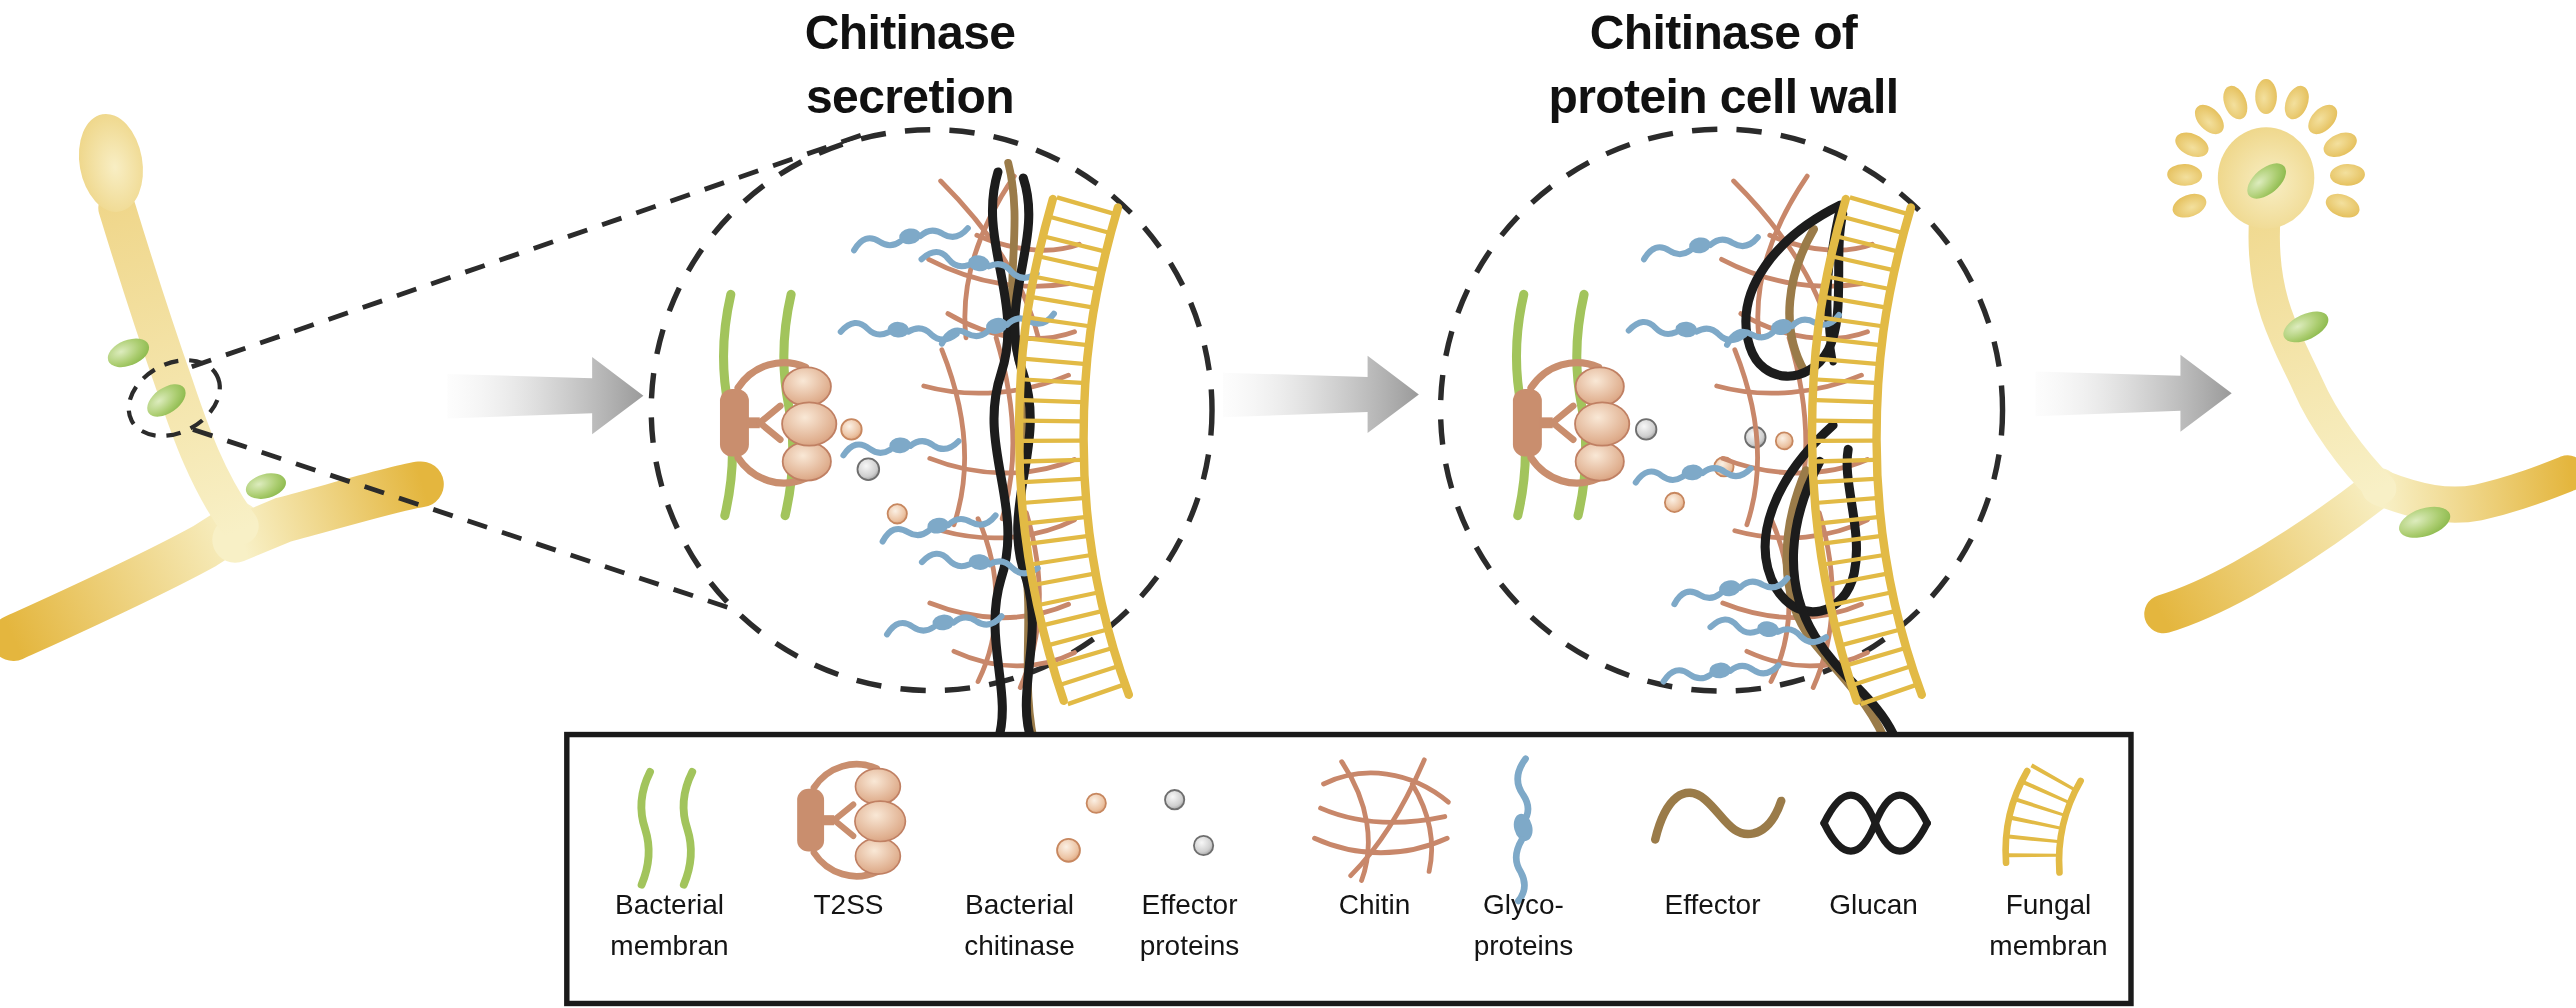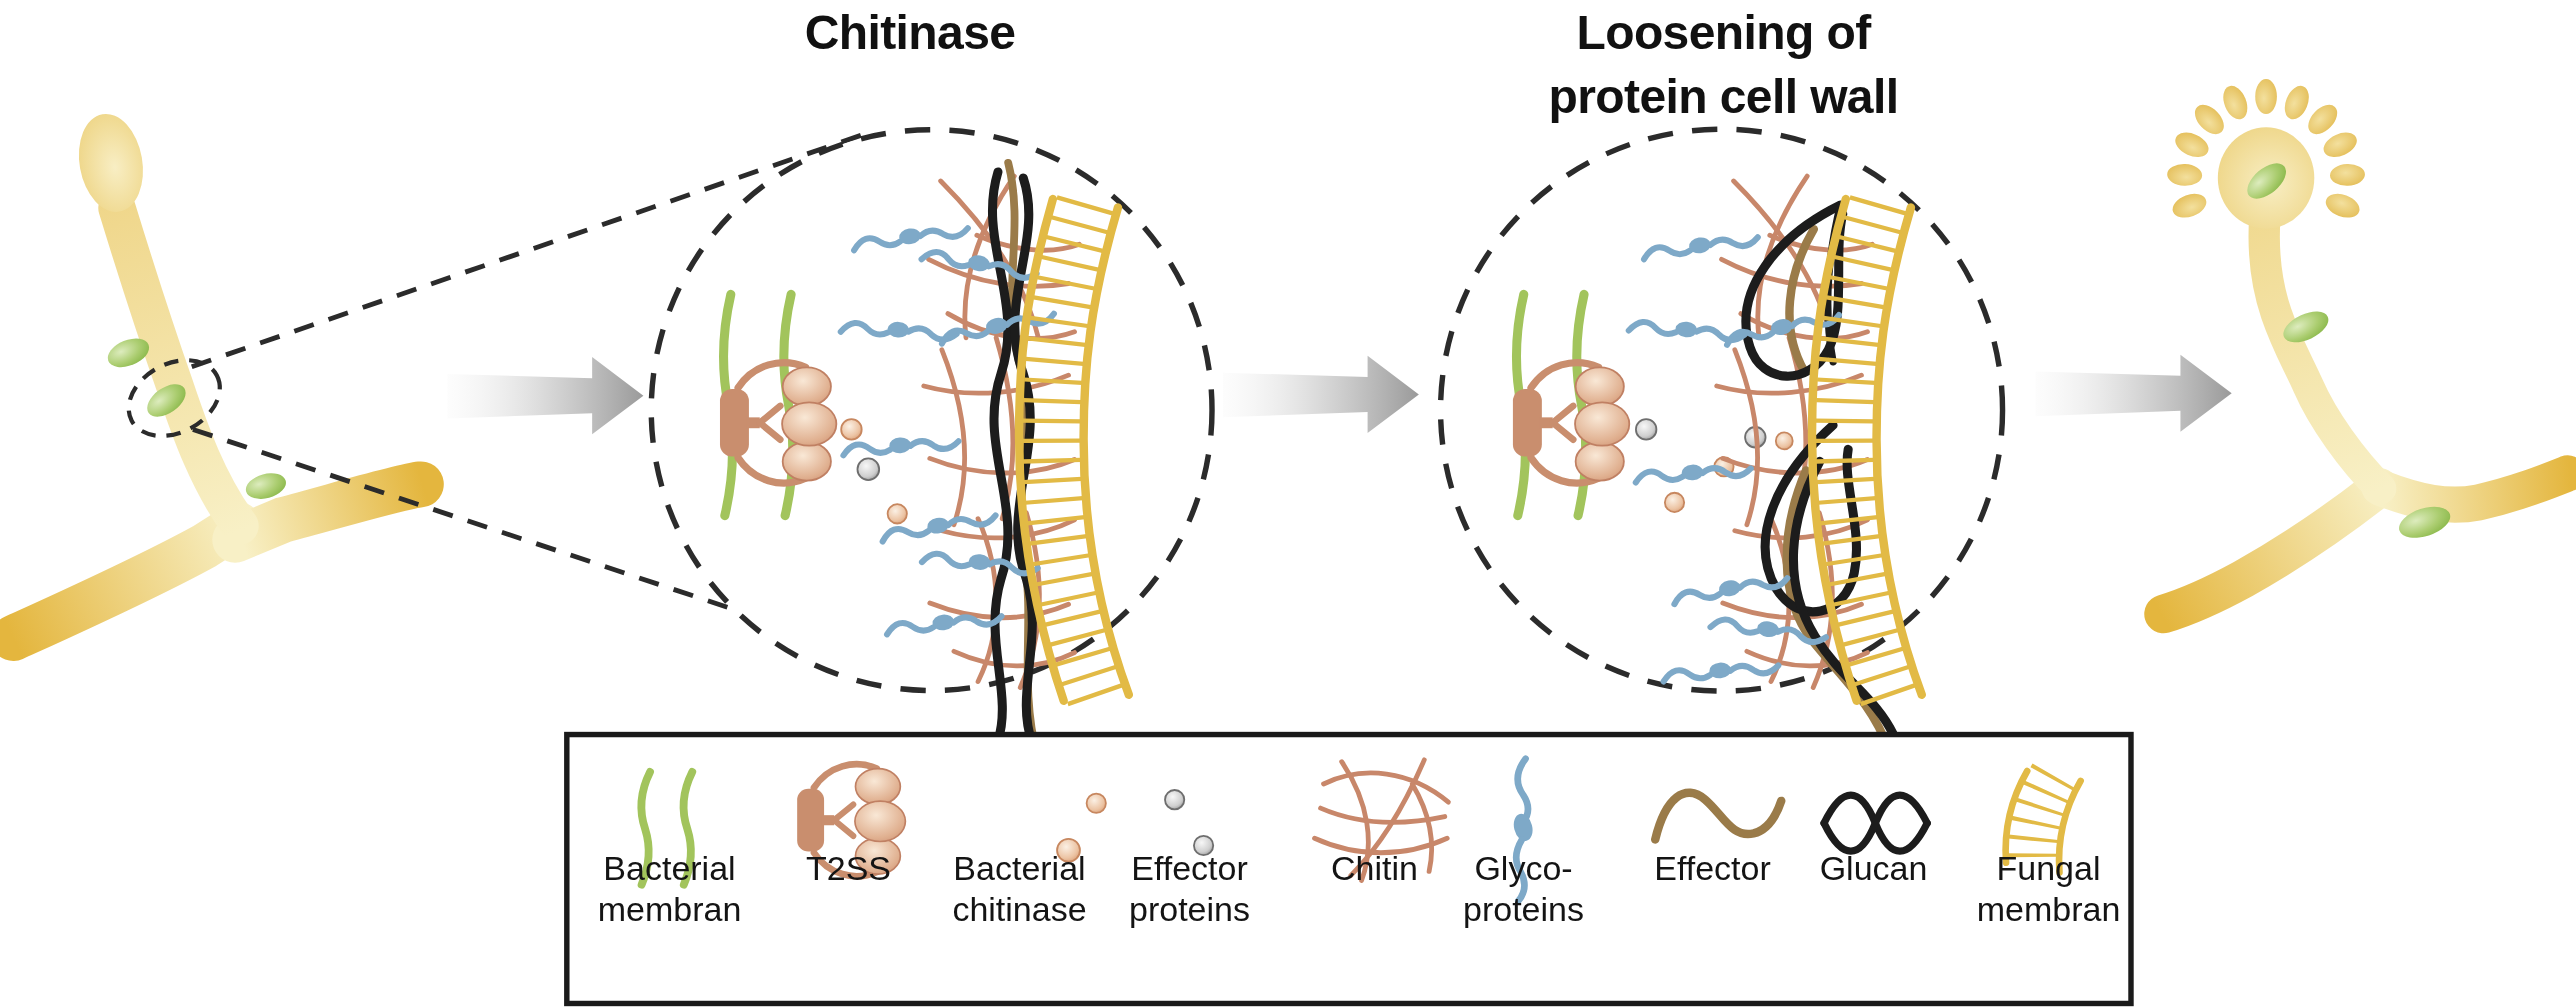--- a/index.html
+++ b/index.html
@@ -3,21 +3,21 @@
 <meta charset="utf-8">
 <style>
   html,body{margin:0;padding:0;background:#ffffff;}
   body{width:2576px;height:1009px;overflow:hidden;font-family:"Liberation Sans",sans-serif;}
   .stage{position:relative;width:2336px;height:1009px;background:#fff;}
   .stage svg{position:absolute;left:0;top:0;}
   .step-title{position:absolute;top:1.2px;text-align:center;font-weight:bold;font-size:48px;line-height:64px;color:#111;letter-spacing:-0.6px;}
   .step-title span{display:block;}
   #title1{left:699px;width:422px;}
   #title2{left:1470px;width:507px;}
-  .legend-label{position:absolute;top:848px;width:217px;text-align:center;font-size:34px;line-height:41px;color:#141414;}
+  .legend-label{position:absolute;top:884px;width:217px;text-align:center;font-size:28px;line-height:41px;color:#141414;}
   .legend-label span{display:block;}
 </style>
 </head>
 <body>
 
 <div class="stage">
 
 <svg width="2576" height="1009" viewBox="0 0 4272 1673" xmlns="http://www.w3.org/2000/svg">
   <defs>
     <radialGradient id="bactG" cx="35%" cy="35%" r="75%">
@@ -283,23 +283,24 @@
     <g transform="translate(3352,1268) rotate(13)">
       <path d="M57 6 C41 58, 41 110, 57 162" fill="none" stroke="#e2ba45" stroke-width="82" stroke-dasharray="6 21"></path>
       <path d="M12 8 C-4 60, -4 112, 12 164" fill="none" stroke="#e2ba45" stroke-width="11" stroke-linecap="round"></path>
       <path d="M102 4 C86 56, 86 108, 102 160" fill="none" stroke="#e2ba45" stroke-width="11" stroke-linecap="round"></path>
     </g>
   </g>
 </svg>
 
 <div class="step-title" id="title1">
   <span>Chitinase</span>
+  <span>secretion</span>
 </div>
 <div class="step-title" id="title2">
-  <span>Loosening of</span>
+  <span>Chitinase of</span>
   <span>protein cell wall</span>
 </div>
 
 <div class="legend-label" style="left:561px">
   <span>Bacterial</span>
       <span>membran</span>
 </div>
 <div class="legend-label" style="left:740px">
   <span>T2SS</span>
       <span></span>

